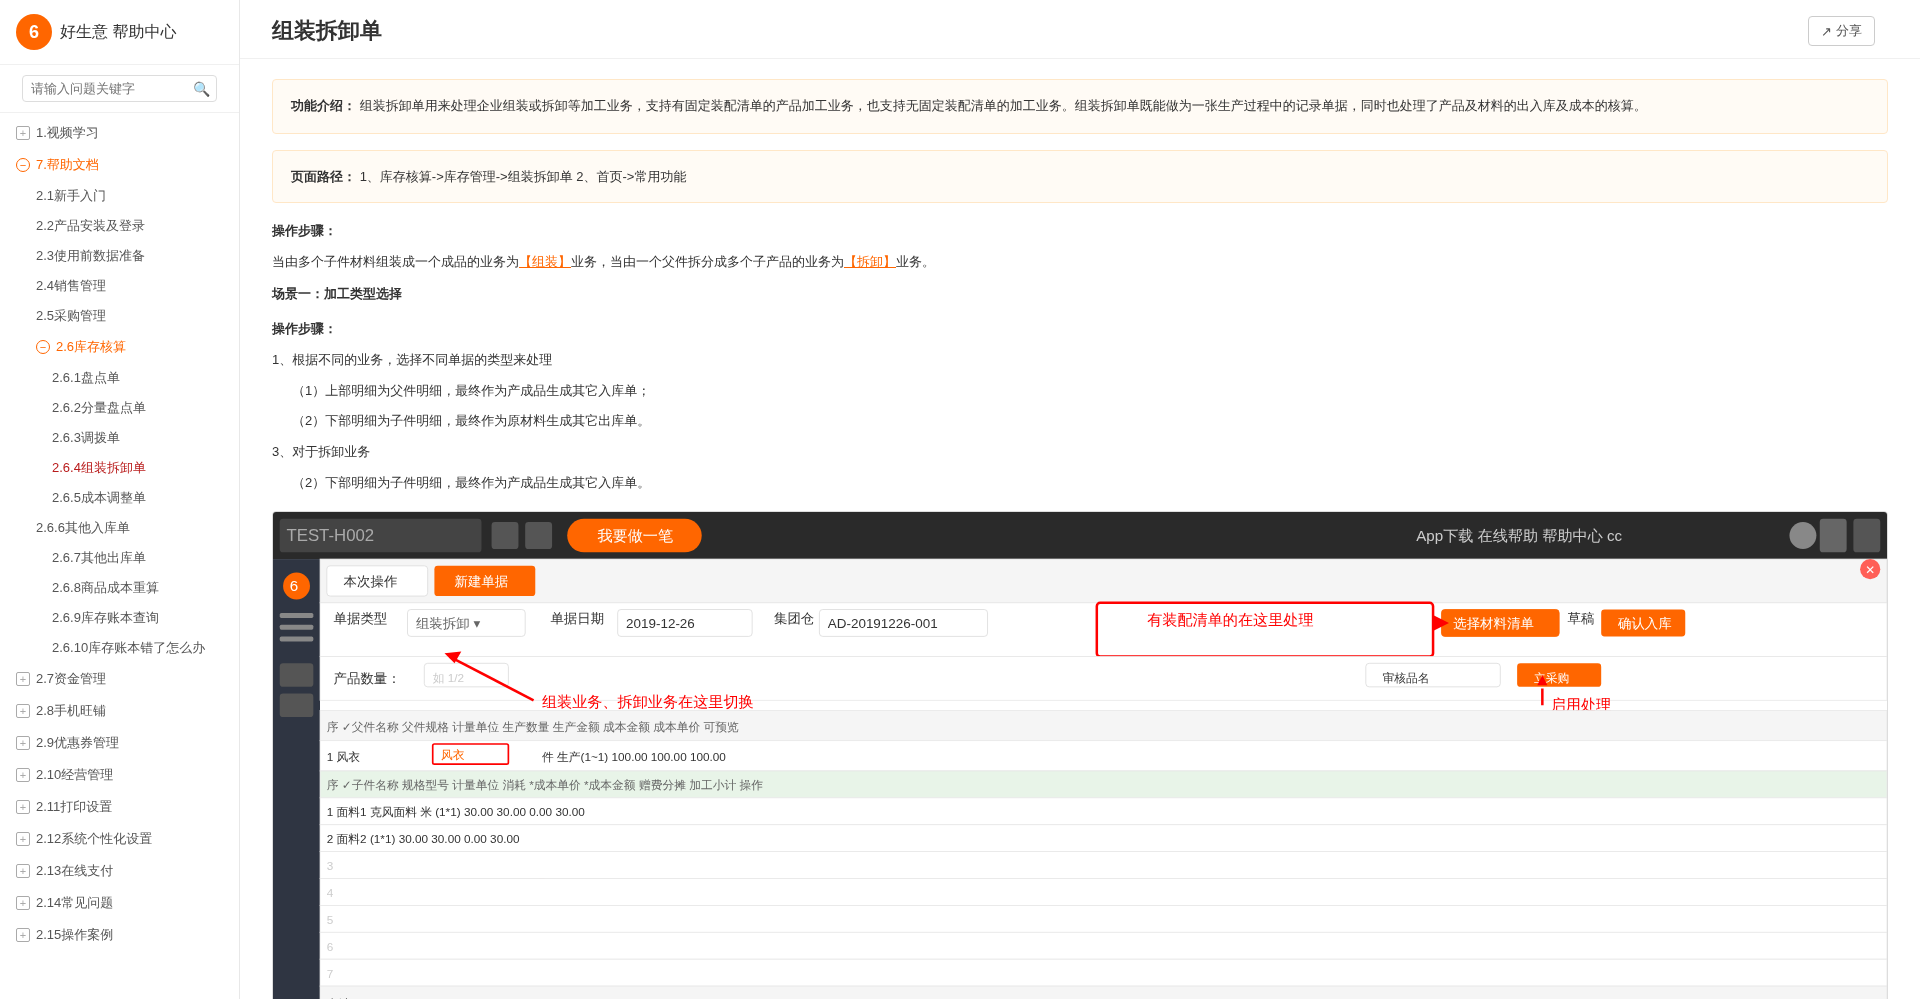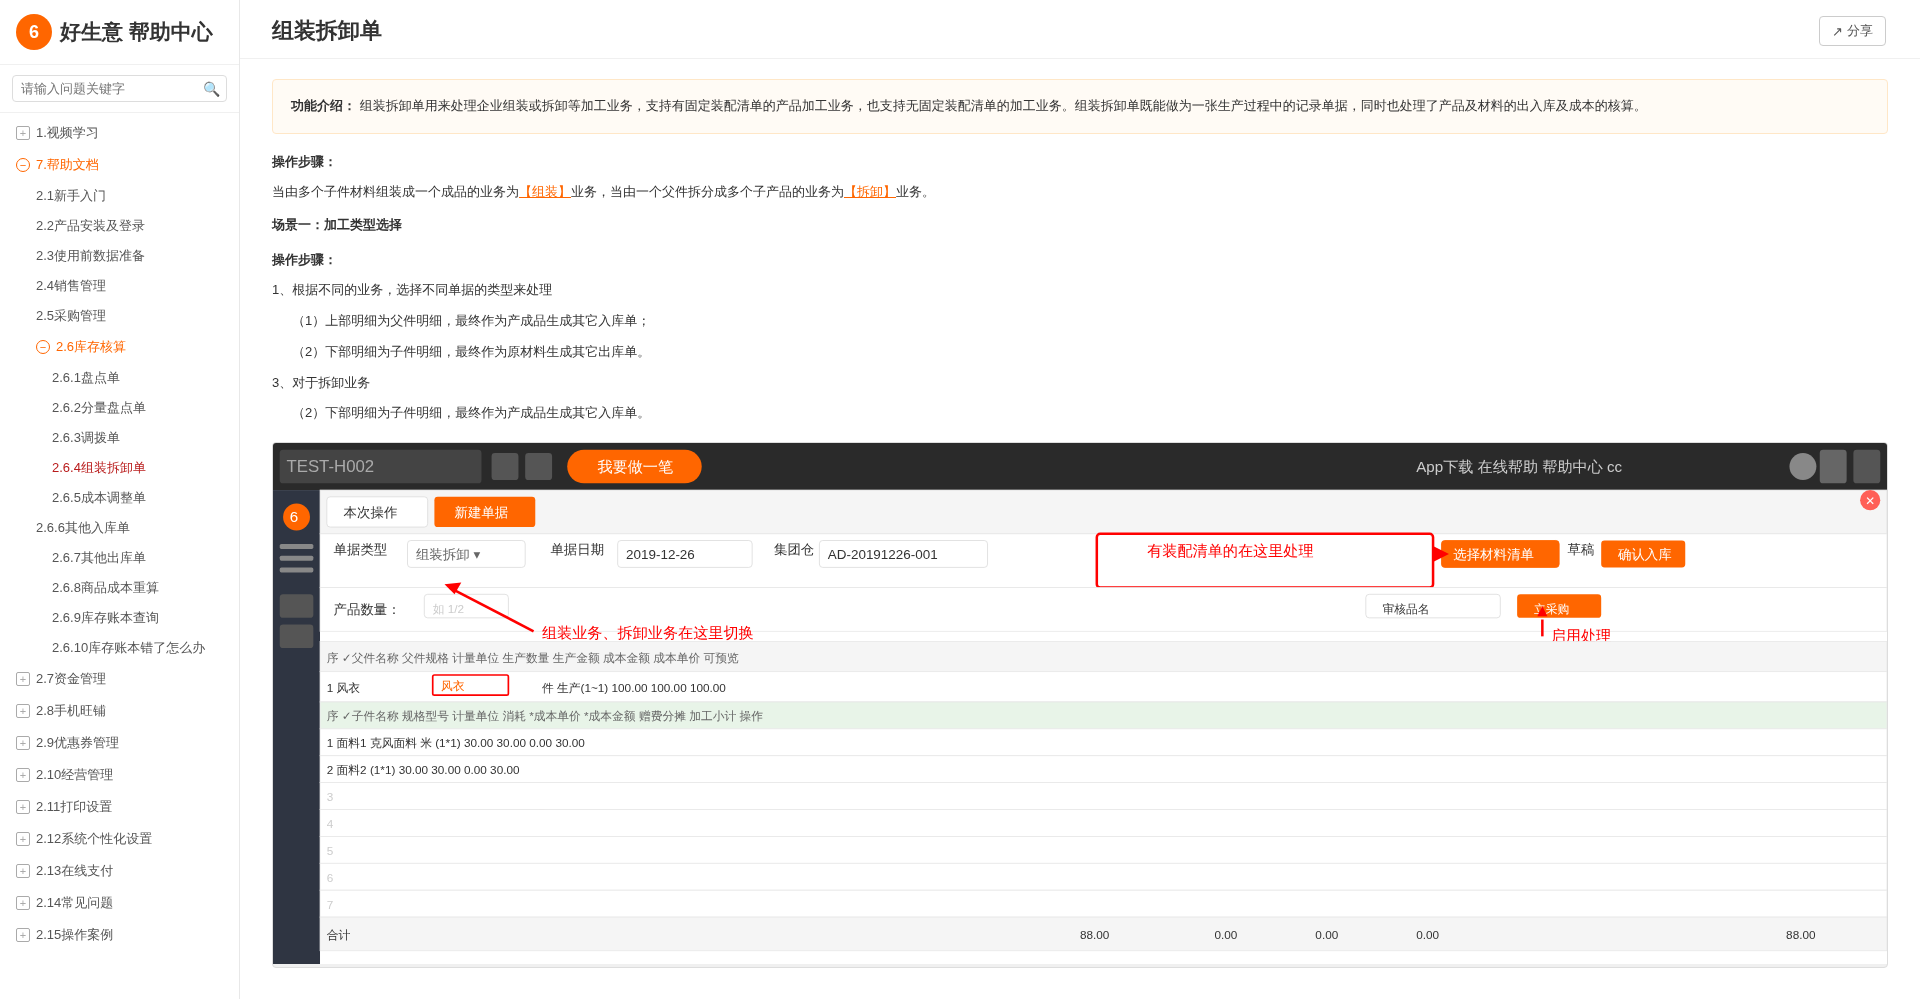--- a/index.html
+++ b/index.html
@@ -25,24 +25,24 @@
     .logo-circle {
       width: 36px; height: 36px;
       background: #f60;
       border-radius: 50%;
       display: flex; align-items: center; justify-content: center;
       color: #fff; font-size: 18px; font-weight: bold;
       margin-right: 8px;
       flex-shrink: 0;
     }
     .logo-text {
-      font-size: 21px; font-weight: bold; color: #333;
+      font-size: 16px; font-weight: normal; color: #333;
     }
     .search-area {
-      padding: 10px 12px;
+      padding: 10px 22px;
       border-bottom: 1px solid #f0f0f0;
       display: flex; align-items: center;
     }
     .search-input {
       width: 100%; border: 1px solid #ddd; border-radius: 4px;
       padding: 5px 28px 5px 8px; font-size: 13px; outline: none; color: #999;
     }
     .search-icon-wrap {
       position: relative; width: 100%;
     }
@@ -77,21 +77,21 @@
 
     
     .main-content {
       flex: 1;
       background: #fff;
       overflow-y: auto;
       height: 100vh;
     }
     .content-header {
       display: flex; align-items: center; justify-content: space-between;
-      padding: 16px 34px 12px 32px;
+      padding: 16px 45px 12px 32px;
       border-bottom: 1px solid #f0f0f0;
     }
     .page-title-text {
       font-size: 22px; font-weight: bold; color: #333;
     }
     .share-btn {
       display: flex; align-items: center; gap: 4px;
       border: 1px solid #ccc; border-radius: 4px;
       padding: 5px 12px; cursor: pointer; font-size: 13px; color: #555;
       background: #fff;
@@ -232,20 +232,24 @@
   <div class="content-body">
 
     <div class="info-block">
       <span class="text-block">
         <strong>功能介绍：</strong>
         <span>组装拆卸单用来处理企业组装或拆卸等加工业务，支持有固定装配清单的产品加工业务，也支持无固定装配清单的加工业务。组装拆卸单既能做为一张生产过程中的记录单据，同时也处理了产品及材料的出入库及成本的核算。</span>
       </span>
     </div>
 
 
+    <div class="info-block">
+      <strong>页面路径：</strong>
+      <span>1、库存核算-&gt;库存管理-&gt;组装拆卸单 2、首页-&gt;常用功能</span>
+    </div>
 
     <div class="text-block">
       <p><strong>操作步骤：</strong></p>
       <p style="margin-top:6px;"><span>当由多个子件材料组装成一个成品的业务为<span class="underline">【组装】</span>业务，当由一个父件拆分成多个子产品的业务为<span class="underline">【拆卸】</span>业务。</span></p>
       <p style="margin-top:8px;"><strong>场景一：加工类型选择</strong></p>
       <p style="margin-top:10px;"><strong>操作步骤：</strong></p>
       <p style="margin-top:6px;">1、根据不同的业务，选择不同单据的类型来处理</p>
       <p style="margin-left:20px;">（1）上部明细为父件明细，最终作为产成品生成其它入库单；</p>
       <p style="margin-left:20px;">（2）下部明细为子件明细，最终作为原材料生成其它出库单。</p>
       <p style="margin-top:6px;">3、对于拆卸业务</p>

